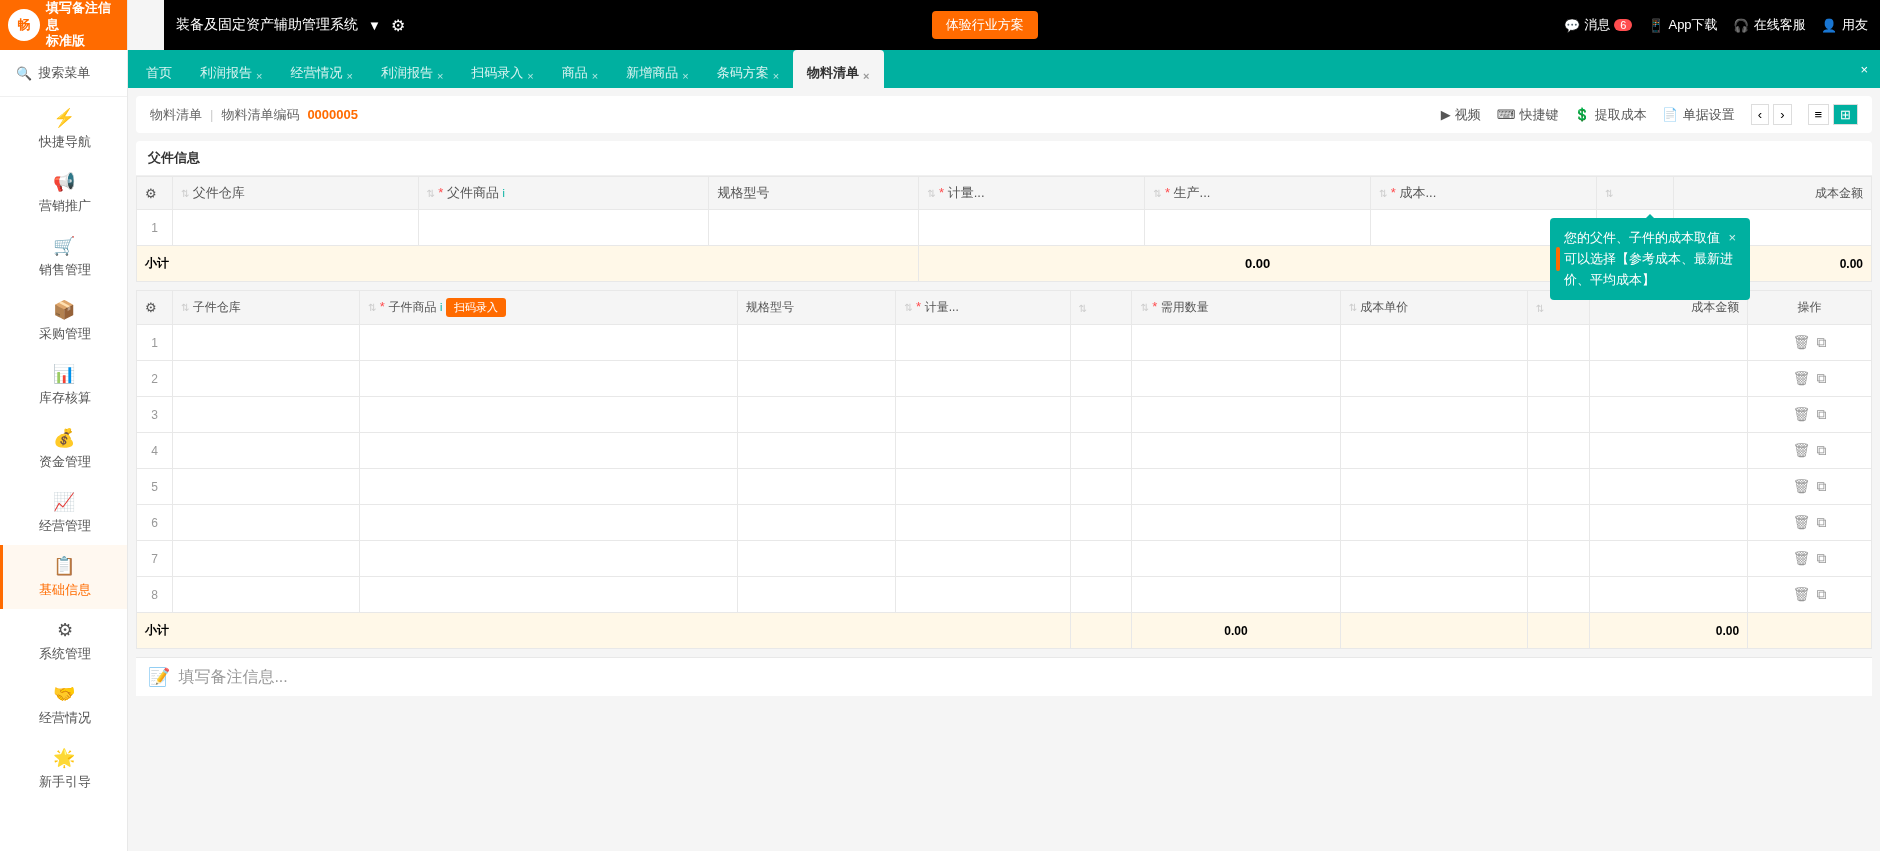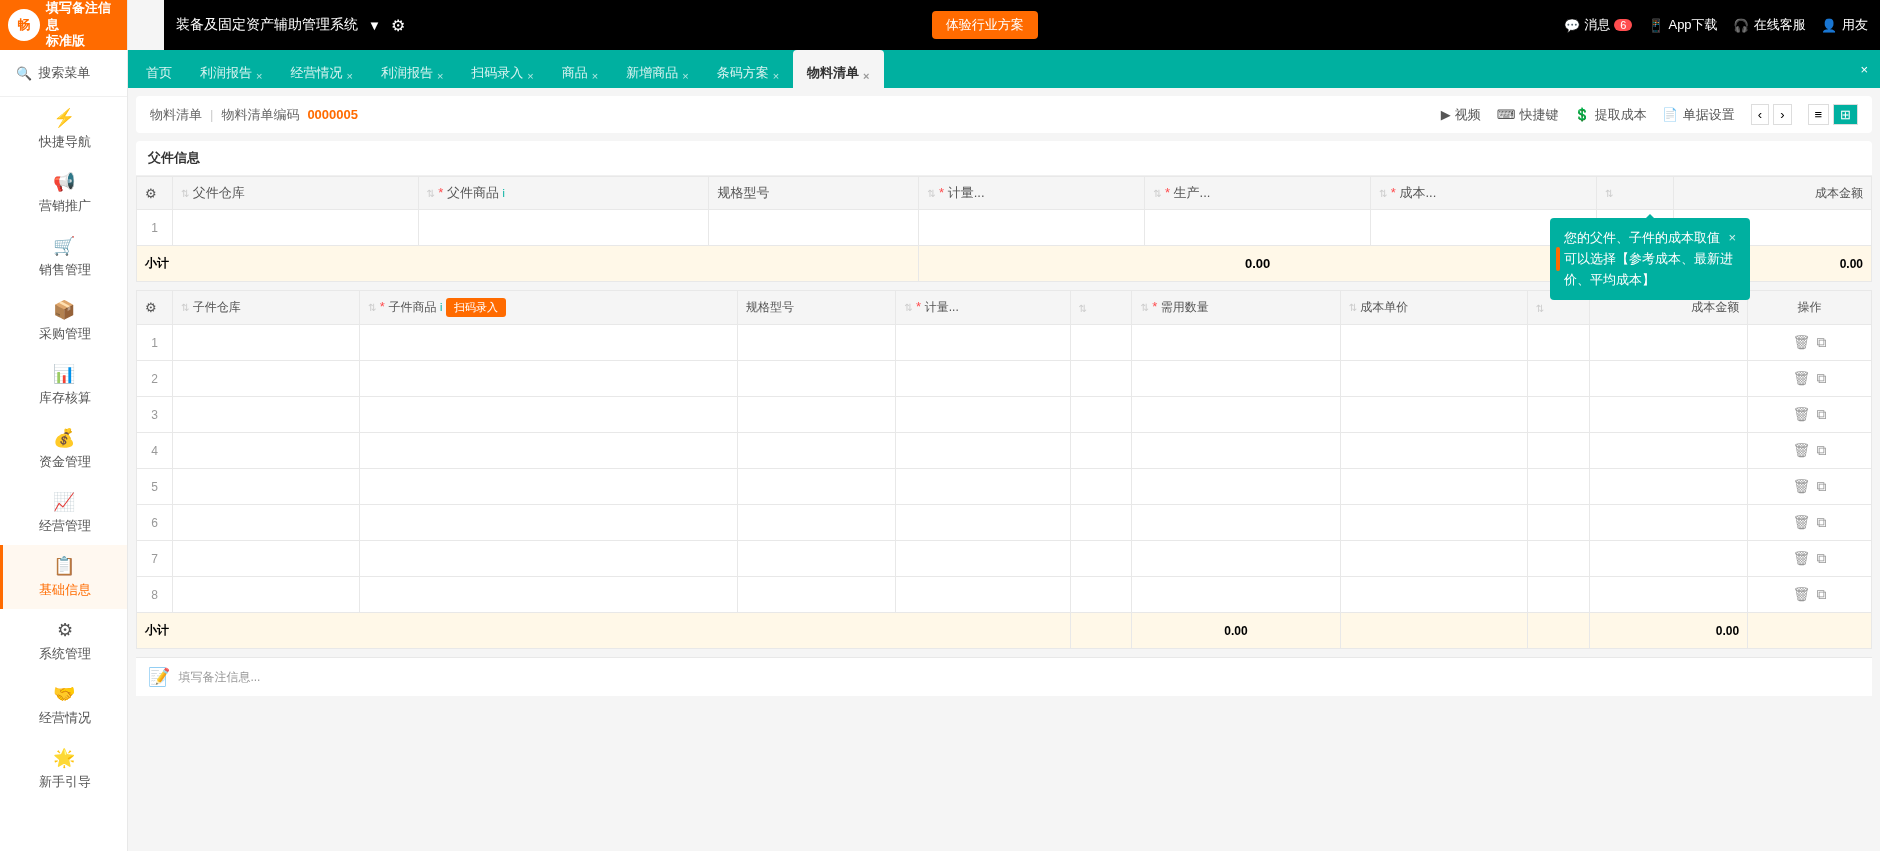--- a/index.html
+++ b/index.html
@@ -692,17 +692,17 @@
             <td></td>
             <td class="cost-amount">0.00</td>
             <td></td>
           </tr>
         </tbody>
       </table>
     </div>
 
     <div class="bottom-bar">
       <span style="color:#00b0a0;font-size:18px;">📝</span>
-      <span style="color:#999;font-size:12px;text-align:center;">填写备注信息...</span>
+      <span style="color:#999;font-size:16px;text-align:center;">填写备注信息...</span>
     </div>
 
   </div>
 </div>
 
 </body></html>

